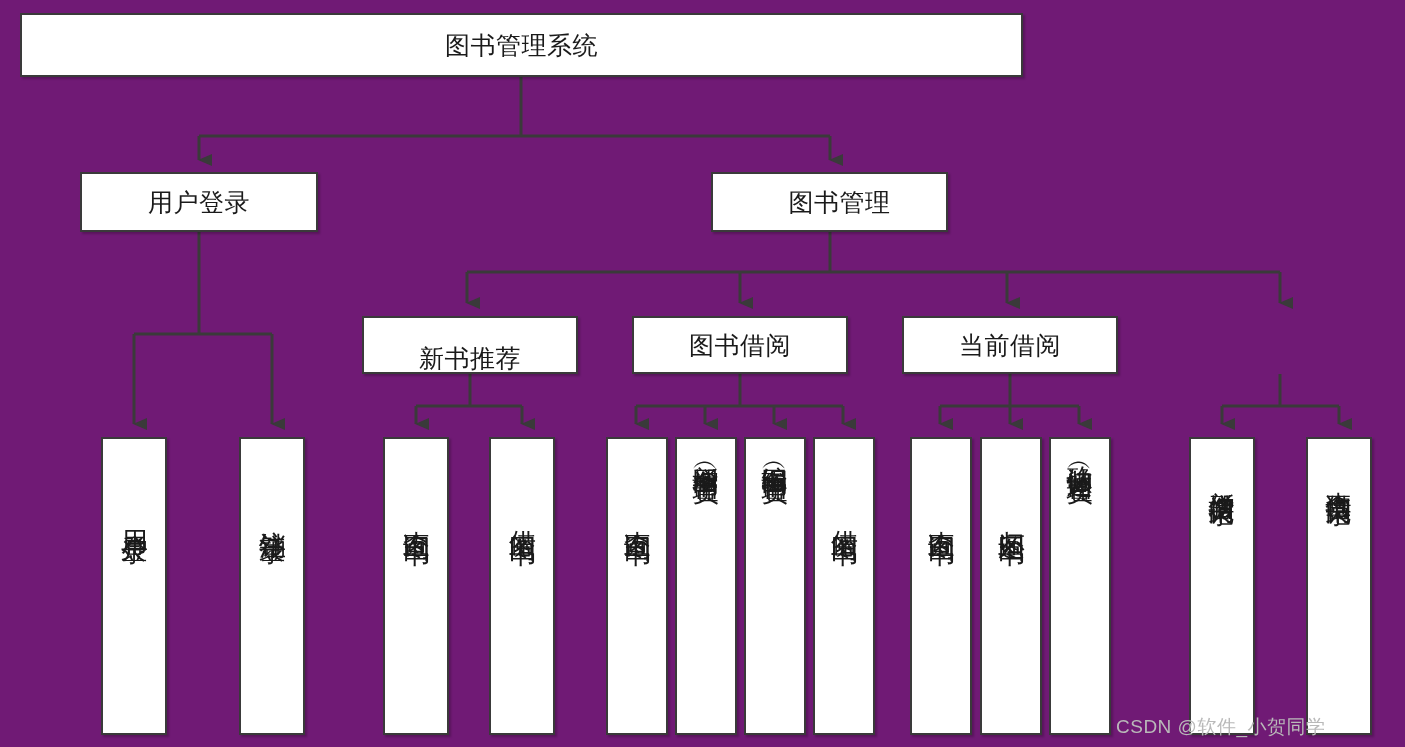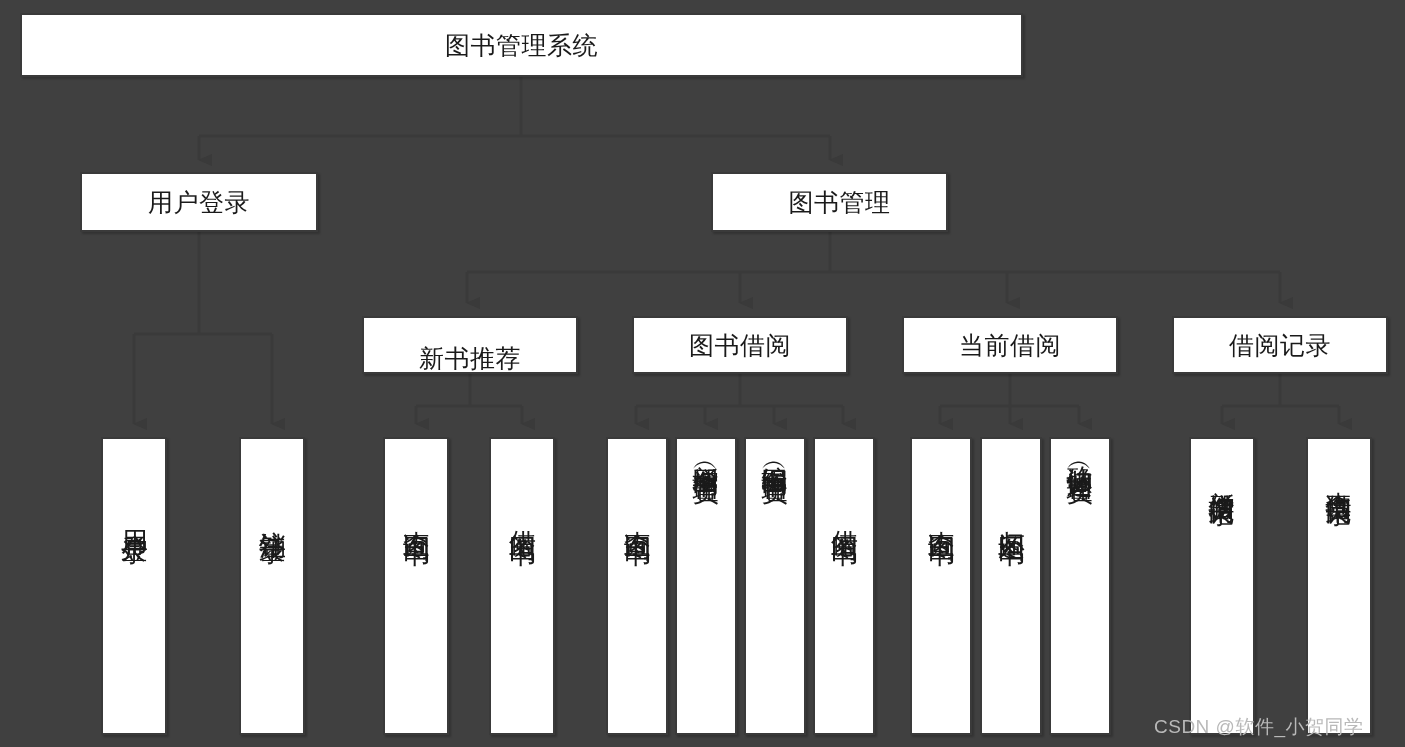--- a/index.html
+++ b/index.html
@@ -7,21 +7,21 @@
     padding: 0;
     background: #ffffff;
   }
   body {
     font-family: "Liberation Sans", "DejaVu Sans", sans-serif;
   }
   #stage {
     position: relative;
     width: 1405px;
     height: 747px;
-    background: #404040;
+    background: #701a75;
     overflow: hidden;
   }
   #wires {
     position: absolute;
     left: 0;
     top: 0;
     width: 1405px;
     height: 747px;
     pointer-events: none;
   }
@@ -60,21 +60,21 @@
     line-height: 1.0;
     letter-spacing: 3px;
     white-space: nowrap;
   }
   .v-node.tall .label {
     font-size: 26px;
     letter-spacing: 2px;
   }
   .watermark {
     position: absolute;
-    left: 1154px;
+    left: 1116px;
     top: 714px;
     font-size: 19px;
     color: #b9b9b9;
     white-space: nowrap;
     letter-spacing: 0.5px;
   }
 </style>
 </head>
 <body>
 
@@ -143,23 +143,20 @@
 
   <div class="node h-node" style="left:362px; top:316px; width:216px; height:58px;align-items:flex-end;">
     <span class="label">新书推荐</span>
   </div>
   <div class="node h-node" style="left:902px; top:316px; width:216px; height:58px;">
     <span class="label">当前借阅</span>
   </div>
   <div class="node h-node" style="left:632px; top:316px; width:216px; height:58px;">
     <span class="label">图书借阅</span>
   </div>
-  <div class="node h-node" style="left:1172px; top:316px; width:216px; height:58px;">
-    <span class="label">借阅记录</span>
-  </div>
 
   <div class="node v-node" style="left:101px; top:437px; width:66px; height:298px; padding-top:70px;">
     <span class="label">用户登录</span>
   </div>
   <div class="node v-node" style="left:239px; top:437px; width:66px; height:298px; padding-top:70px;">
     <span class="label">注销登录</span>
   </div>
 
   <div class="node v-node" style="left:383px; top:437px; width:66px; height:298px; padding-top:70px;">
     <span class="label">查询图书</span>

